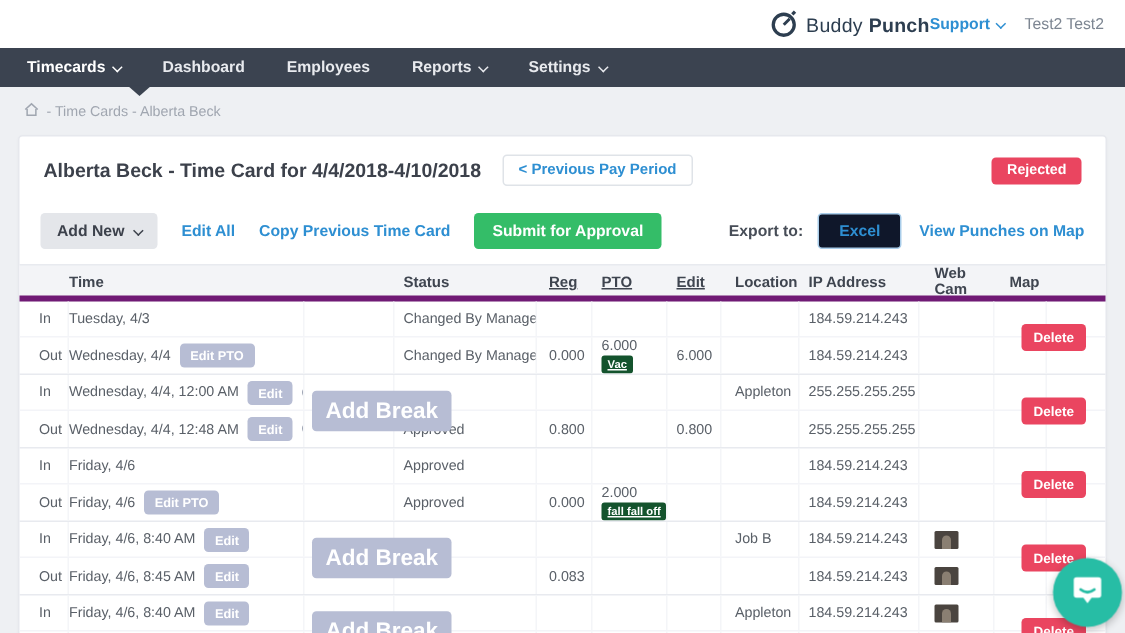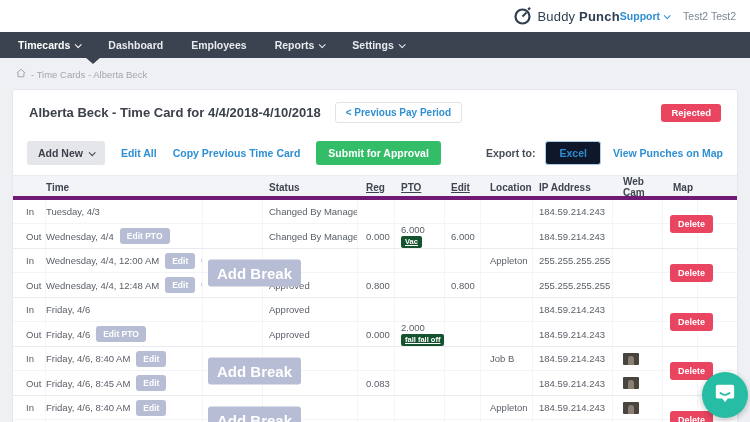--- a/index.html
+++ b/index.html
@@ -70,21 +70,21 @@
   .trow .c-cam { padding-left:10px; }
   .trow .c-pto { flex-direction:column; align-items:flex-start; justify-content:center; gap:1px; padding-left:6px; }
 
   .mini-btn { background:#b7bdd4; color:#fff; font-weight:bold; font-size:8.5px; padding:3px 7px; border-radius:3px; cursor:pointer; white-space:nowrap; }
   .comment-icon { display:inline-flex; cursor:pointer; }
   .badge-blue { background:#14532d; color:#fff; font-size:7.5px; font-weight:bold; padding:1px 4px; border-radius:2px; line-height:1.3;text-decoration:underline; }
   .cam-thumb { width:16px; height:12px; background:#4a443f; border-radius:1px; position:relative; overflow:hidden; cursor:pointer; }
   .cam-thumb::after { content:""; position:absolute; left:5px; top:3px; width:6px; height:9px; background:#8a7f72; border-radius:3px 3px 0 0; }
 
   .add-break-btn { position:absolute; left:195px; top:50%; transform:translateY(-50%); background:#b7bdd4; color:#fff; font-weight:bold; font-size:15px; padding:5px 9px; border-radius:3px; cursor:pointer;text-align:center; }
-  .delete-btn { position:absolute; right:24px; top:50%; transform:translateY(-50%); background:#ea4560; color:#fff; font-weight:bold; font-size:9px; padding:4px 8px; border-radius:3px; cursor:pointer; }
+  .delete-btn { position:absolute; right:13px; top:50%; transform:translateY(-50%); background:#ea4560; color:#fff; font-weight:bold; font-size:9px; padding:4px 8px; border-radius:3px; cursor:pointer; }
 
   
   .chat-fab { position:fixed; right:2px; bottom:4px; width:46px; height:46px; border-radius:50%; background:#27bda5; display:flex; align-items:center; justify-content:center; box-shadow:0 2px 6px rgba(0,0,0,.25); cursor:pointer; }
 </style>
 </head>
 <body>
 
 <header class="topbar">
   <div class="logo">
     <span>

